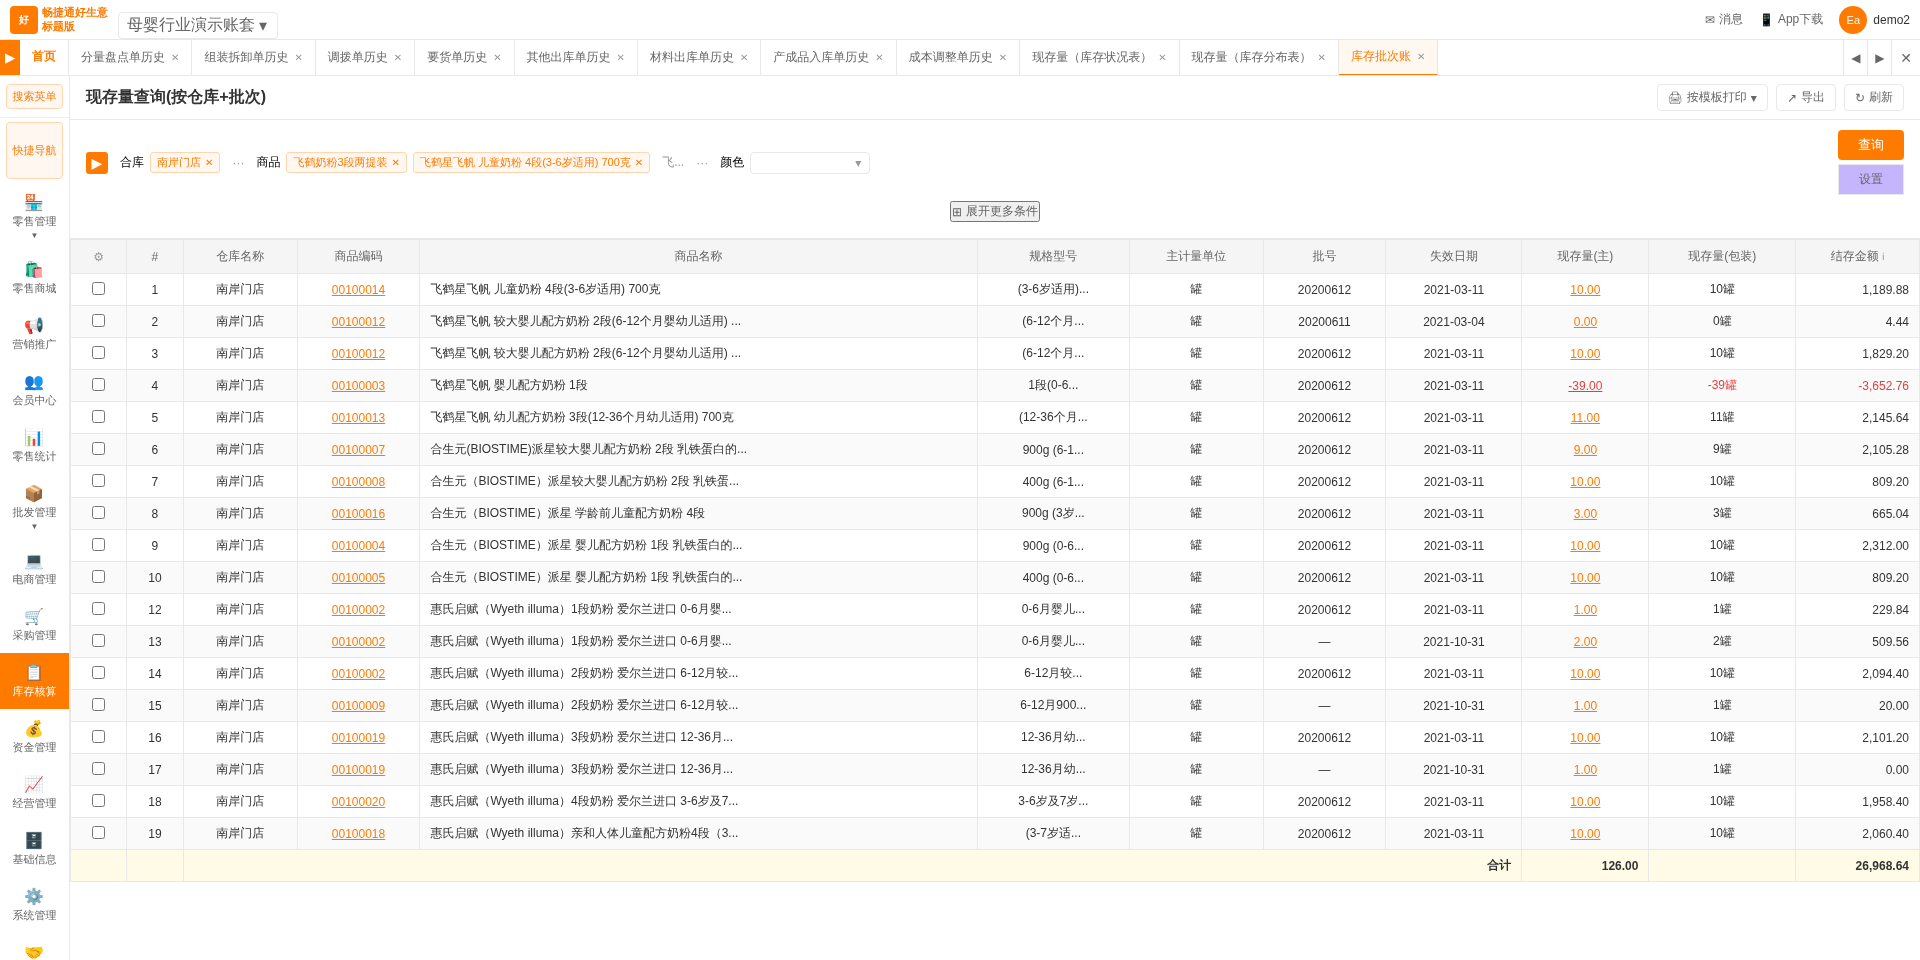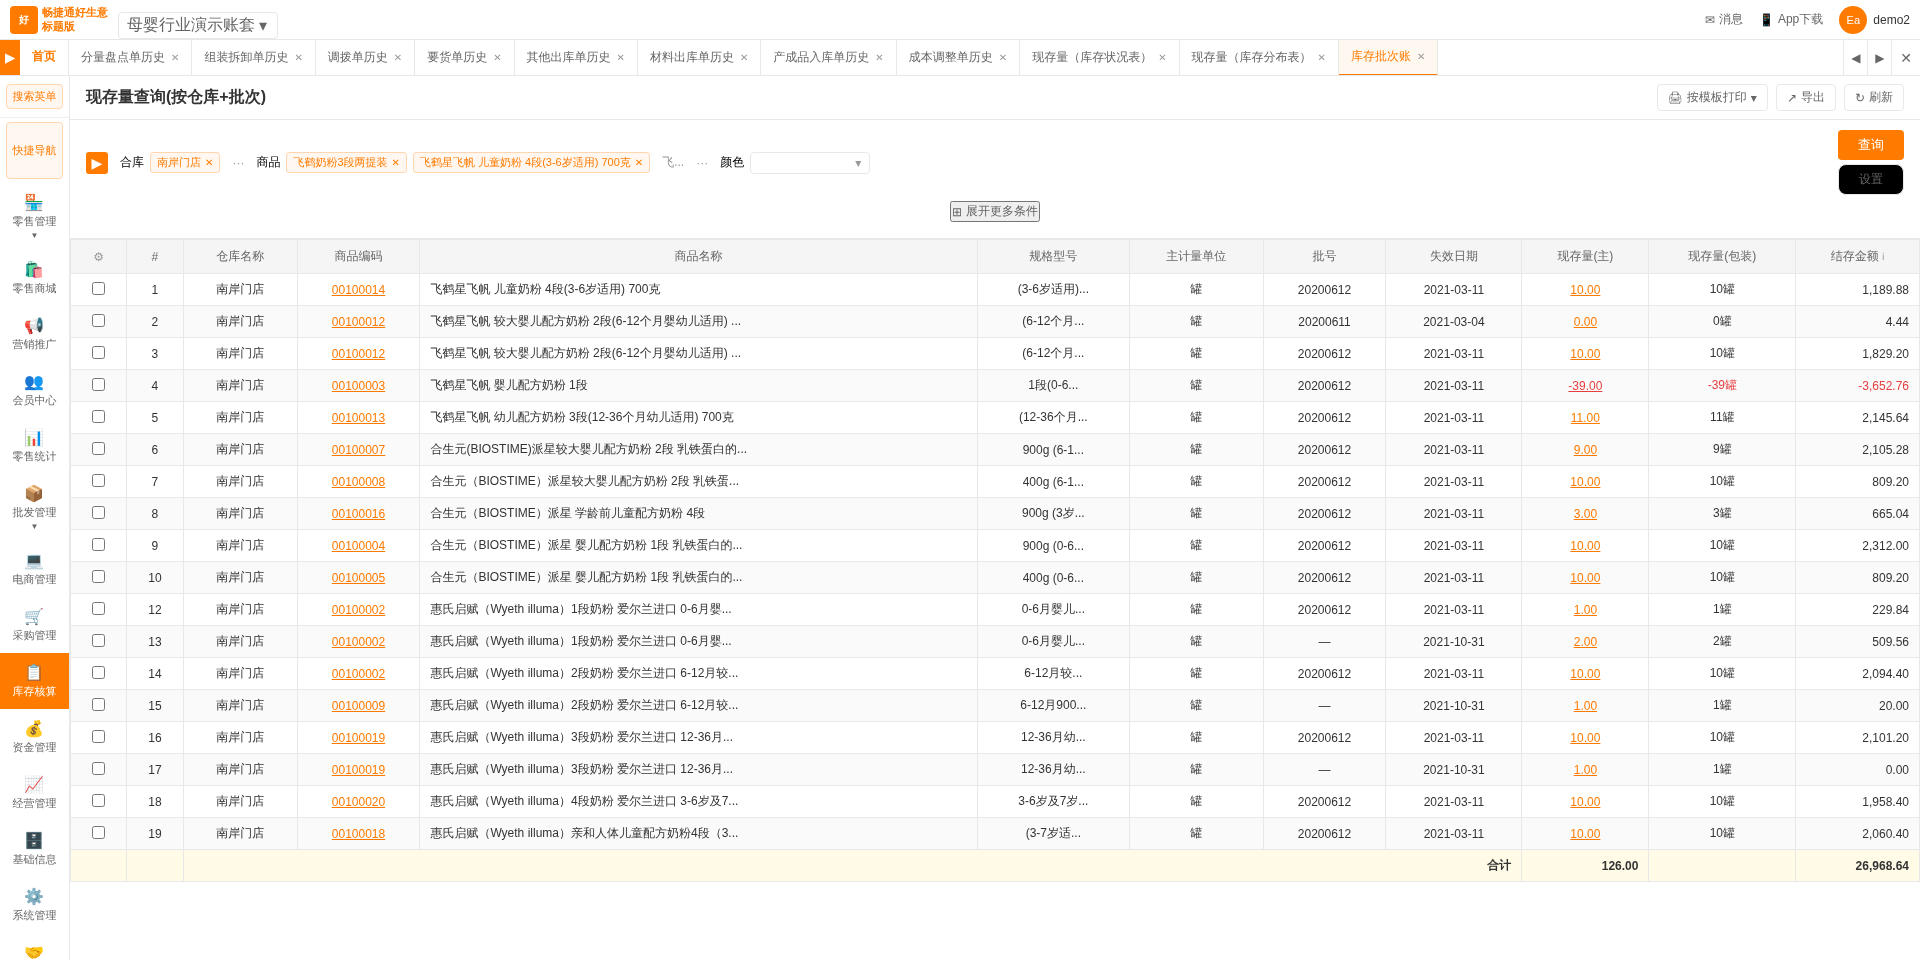--- a/index.html
+++ b/index.html
@@ -57,21 +57,21 @@
     .filter-row { display: flex; align-items: center; gap: 12px; flex-wrap: wrap; }
     .filter-group { display: flex; align-items: center; gap: 6px; }
     .filter-label { color: #000000; font-size: 12px; white-space: nowrap; }
     .tag { display: inline-flex; align-items: center; gap: 4px; background: #fff7f0; border: 1px solid #ffd6b0; border-radius: 3px; padding: 2px 6px; font-size: 11px; color: #ff7b00; }
     .tag-close { cursor: pointer; color: #ff7b00; font-size: 10px; }
     .filter-tags-area { display: flex; gap: 6px; flex-wrap: wrap; align-items: center; flex: 1; }
     .filter-color-input { border: 1px solid #e8e8e8; border-radius: 4px; padding: 3px 8px; font-size: 12px; min-width: 120px; display: flex; align-items: center; justify-content: space-between; }
     .filter-dropdown-arrow { color: #999; }
 
     .query-btn { background: #ff7b00; color: #fff; border: none; border-radius: 4px; padding: 6px 20px; cursor: pointer; font-size: 13px; }
-    .settings-btn { background: #000000; color: #666; border: 1px solid #e8e8e8; border-radius: 8px; padding: 6px 16px; cursor: pointer; font-size: 12px; }
+    .settings-btn { background: #c4b5fd; color: #666; border: 1px solid #e8e8e8; border-radius: 0; padding: 6px 16px; cursor: pointer; font-size: 12px; }
     .query-settings-col { display: flex; flex-direction: column; gap: 4px; }
 
     
     .expand-row { display: flex; justify-content: center; padding: 6px 0; }
     .expand-conditions-btn { display: flex; align-items: center; gap: 4px; color: #666; font-size: 12px; cursor: pointer; }
 
     
     .table-container { flex: 1; overflow: auto; padding: 0; background: #fff; margin: 0; }
     table { width: 100%; border-collapse: collapse; font-size: 12px; }
     thead tr { background: #f5f5f5; }

